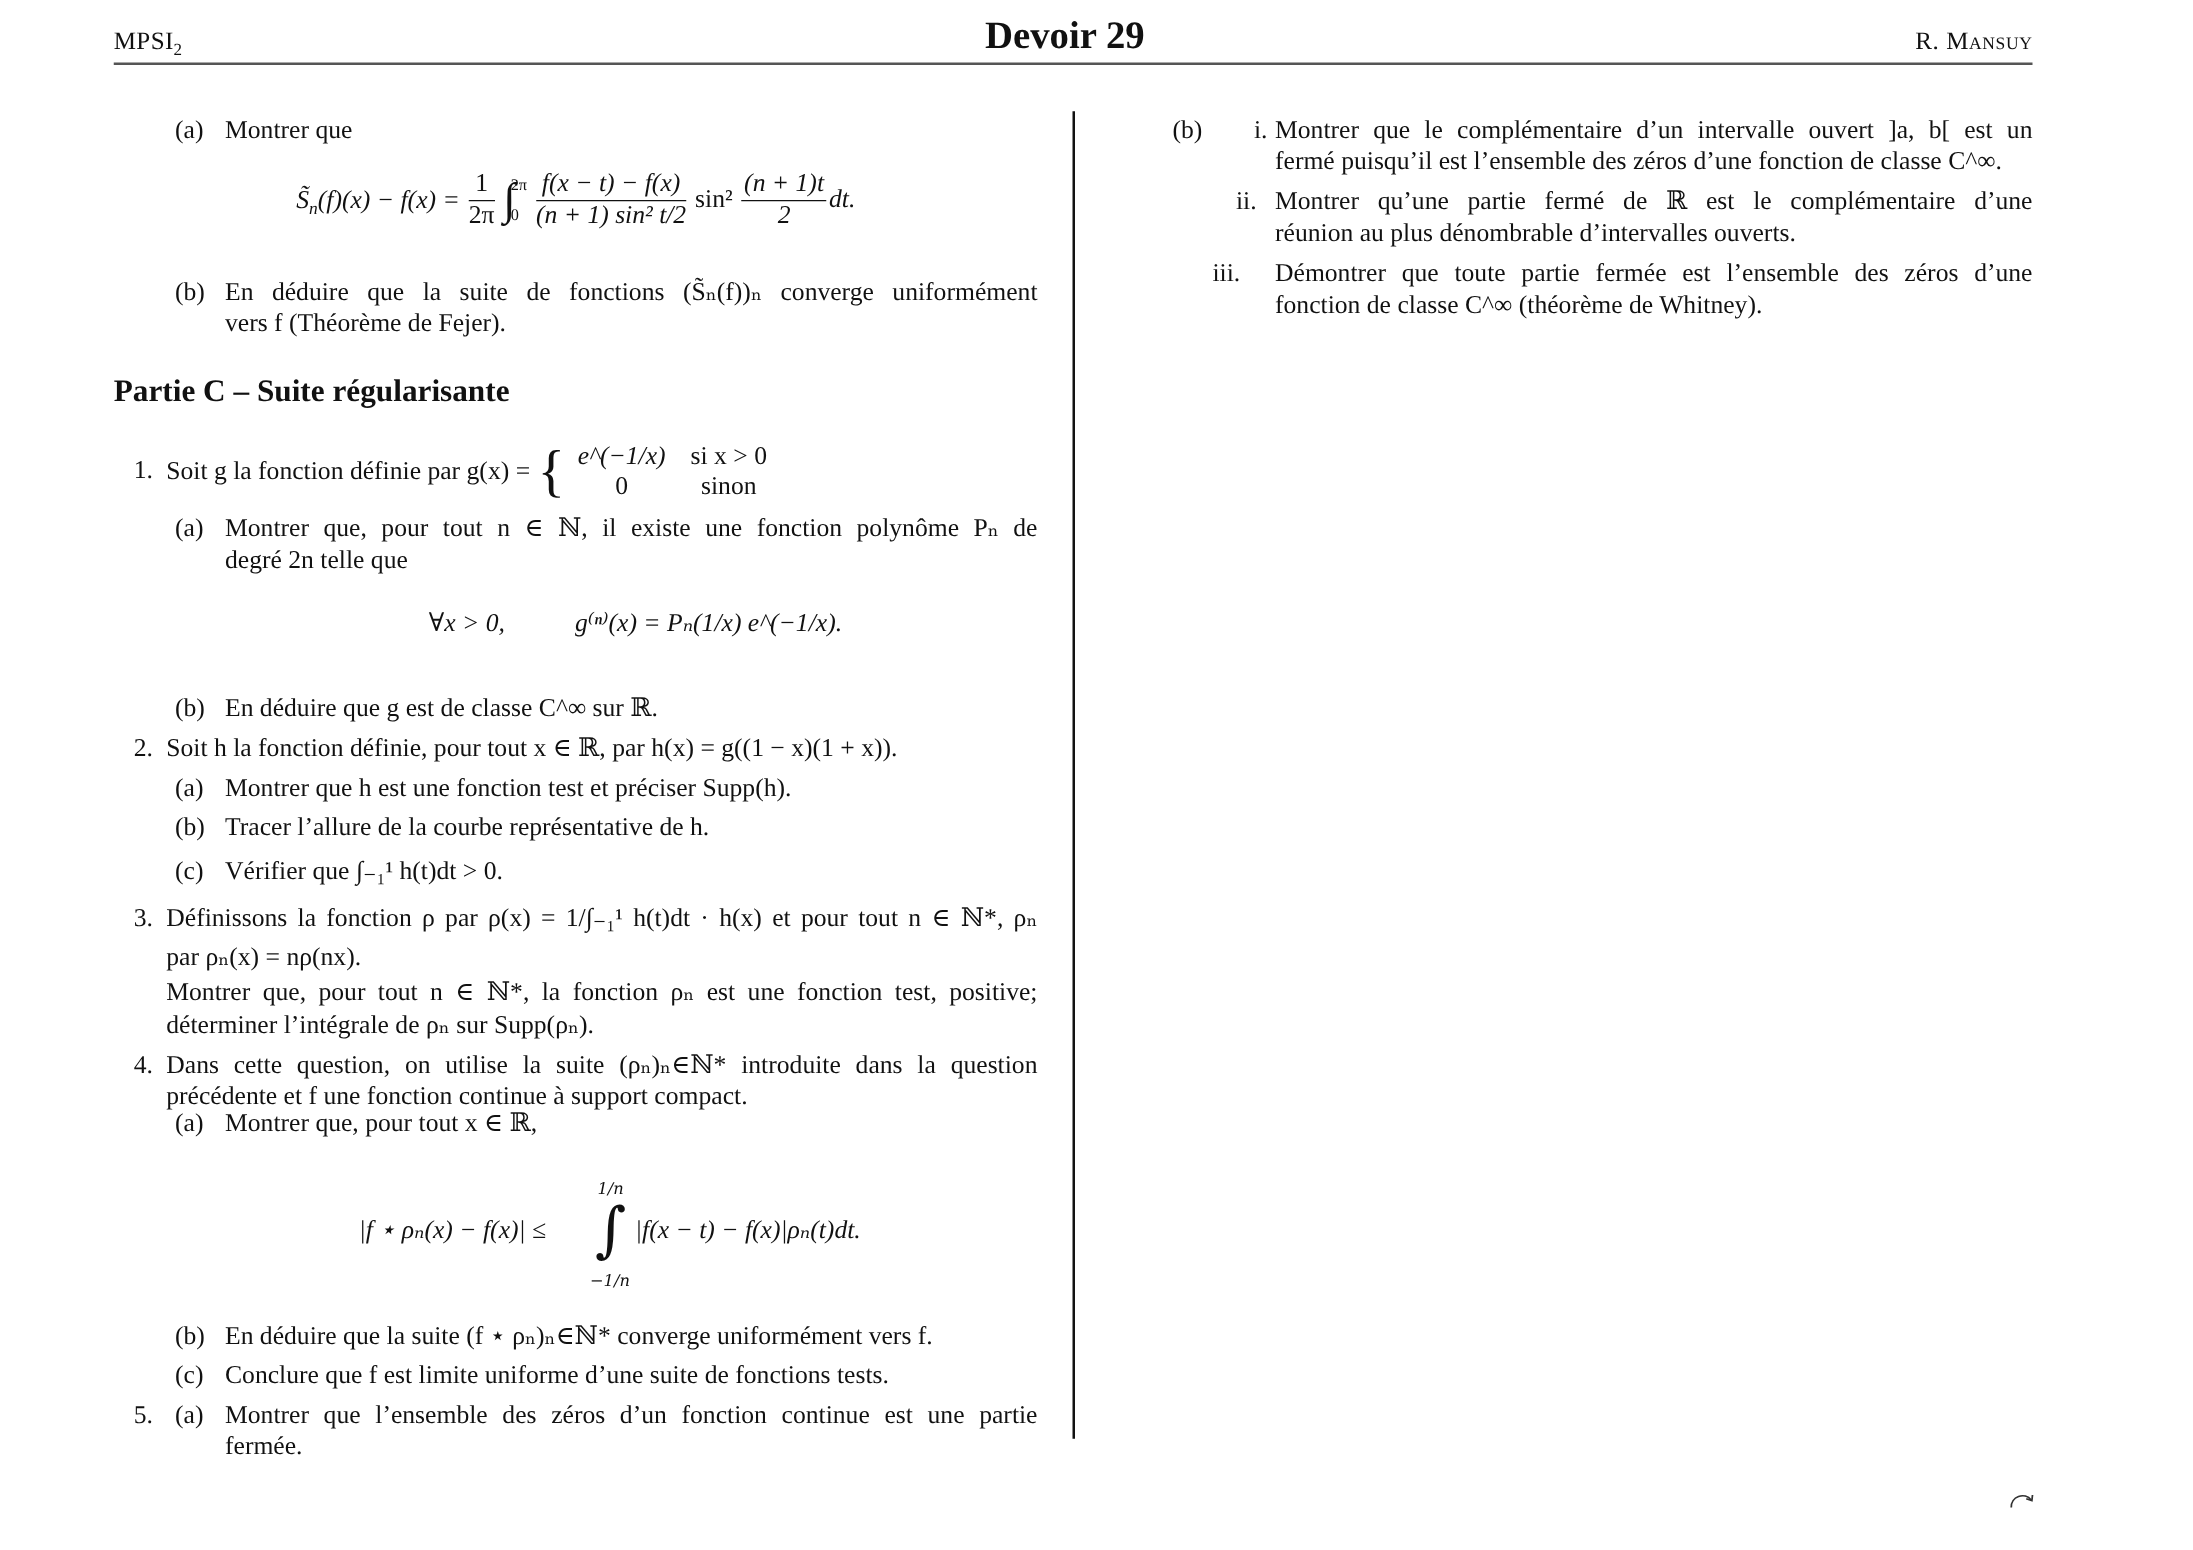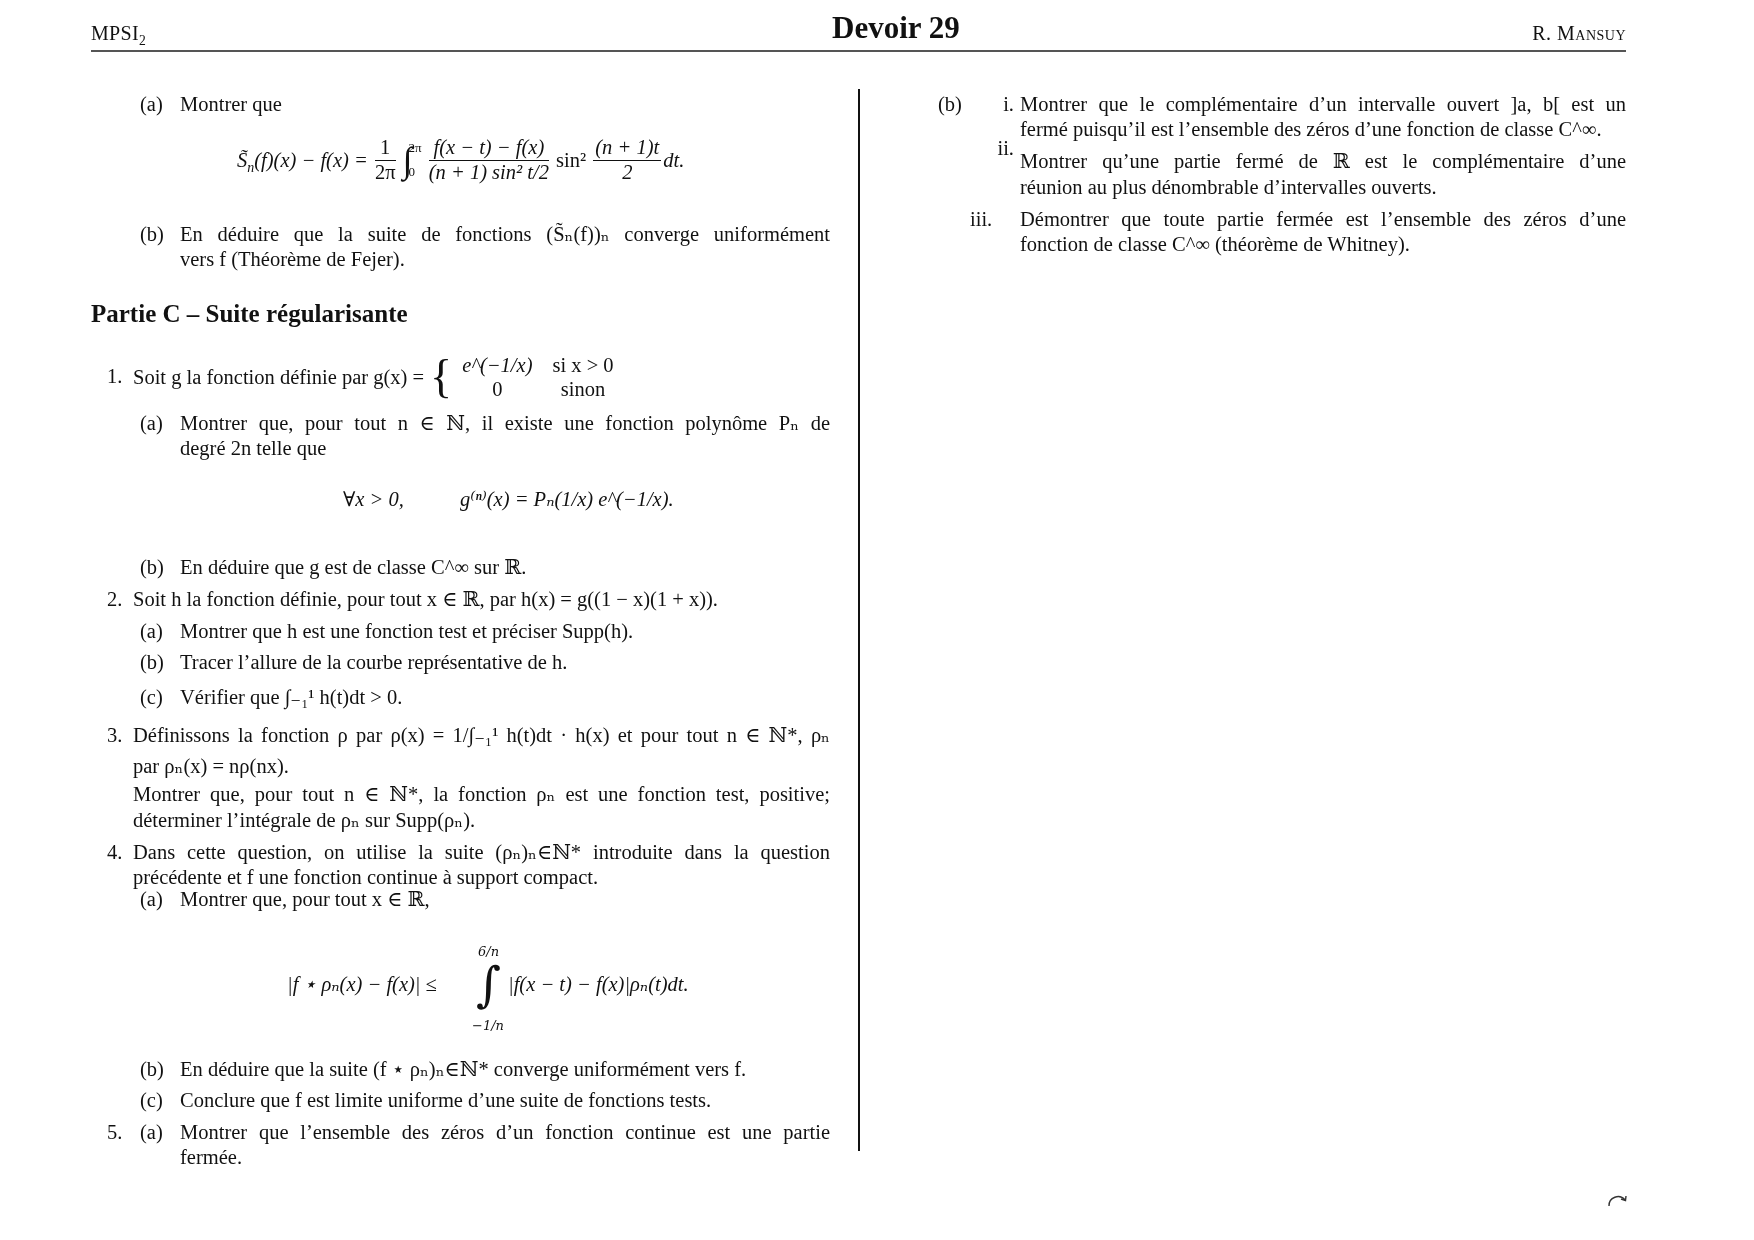--- a/index.html
+++ b/index.html
@@ -3,21 +3,21 @@
 <meta charset="utf-8">
 <style>
   html, body { margin:0; padding:0; background:#ffffff; }
   body { width:1754px; height:1240px; position:relative; overflow:hidden;
          font-family:"DejaVu Serif","Liberation Serif",serif; color:#111; }
   .abs { position:absolute; white-space:nowrap; }
   .txt { font-family:"Liberation Serif","DejaVu Serif",serif; font-size:20.5px; line-height:25px; }
   .m { font-style:italic; }
   sub, sup { font-size:0.68em; line-height:0; }
   .hdr-left { left:91px; top:22px; font-size:20px; font-family:"Liberation Serif",serif; letter-spacing:0.3px; }
-  .hdr-title { left:788px; top:10px; font-size:31px; font-weight:bold; font-family:"Liberation Serif",serif;margin-left:44px; }
+  .hdr-title { left:788px; top:10px; font-size:31px; font-weight:bold; font-family:"Liberation Serif",serif; }
   .hdr-right { right:128px; top:22px; font-size:20px; font-family:"Liberation Serif",serif; letter-spacing:0.5px; }
   .sc { font-variant:small-caps; }
   .hrule { position:absolute; left:91px; top:50px; width:1535px; height:2px; background:#555; }
   .vrule { position:absolute; left:858px; top:89px; width:2px; height:1062px; background:#111; }
   .heading { font-family:"Liberation Serif",serif; font-weight:bold; font-size:25px; }
   .frac { display:inline-block; vertical-align:middle; text-align:center; margin:0 2px; }
   .frac > span { display:block; line-height:1.15; }
   .frac .num { border-bottom:1.3px solid #111; padding:0 2px; }
   .brace { font-size:46px; line-height:46px; vertical-align:middle; font-weight:100; }
   .cases { display:inline-block; vertical-align:middle; }
@@ -95,42 +95,42 @@
 <div class="abs txt" style="left:133px; top:782px; width:697px; text-align:justify; text-align-last:justify;">Montrer que, pour tout n ∈ ℕ*, la fonction ρₙ est une fonction test, positive;</div>
 <div class="abs txt" style="left:133px; top:808px;">déterminer l’intégrale de ρₙ sur Supp(ρₙ).</div>
 
 <div class="abs txt" style="left:107px; top:840px;">4.</div>
 <div class="abs txt" style="left:133px; top:840px; width:697px; text-align:justify; text-align-last:justify;">Dans cette question, on utilise la suite (ρₙ)ₙ∈ℕ* introduite dans la question</div>
 <div class="abs txt" style="left:133px; top:865px;text-align:center;">précédente et f une fonction continue à support compact.</div>
 <div class="abs txt" style="left:140px; top:887px;">(a)</div>
 <div class="abs txt" style="left:180px; top:887px;">Montrer que, pour tout x ∈ ℝ,</div>
 
 <div class="abs txt m" style="left:287px; top:972px;">|f ⋆ ρₙ(x) − f(x)| ≤</div>
-<div class="abs" style="left:478px; top:944px; font-size:13px; font-style:italic;">6/n</div>
+<div class="abs" style="left:478px; top:944px; font-size:13px; font-style:italic;">1/n</div>
 <div class="abs" style="left:476px; top:952px; font-size:48px; line-height:64px; font-style:italic;">∫</div>
 <div class="abs" style="left:472px; top:1018px; font-size:13px; font-style:italic;">−1/n</div>
 <div class="abs txt m" style="left:508px; top:972px;">|f(x − t) − f(x)|ρₙ(t)dt.</div>
 
 <div class="abs txt" style="left:140px; top:1057px;">(b)</div>
 <div class="abs txt" style="left:180px; top:1057px;">En déduire que la suite (f ⋆ ρₙ)ₙ∈ℕ* converge uniformément vers f.</div>
 <div class="abs txt" style="left:140px; top:1088px;">(c)</div>
 <div class="abs txt" style="left:180px; top:1088px;">Conclure que f est limite uniforme d’une suite de fonctions tests.</div>
 
 <div class="abs txt" style="left:107px; top:1120px;">5.</div>
 <div class="abs txt" style="left:140px; top:1120px;">(a)</div>
 <div class="abs txt" style="left:180px; top:1120px; width:650px; text-align:justify; text-align-last:justify;">Montrer que l’ensemble des zéros d’un fonction continue est une partie</div>
 <div class="abs txt" style="left:180px; top:1145px;">fermée.</div>
 
 <div class="abs txt" style="left:938px; top:92px;">(b)</div>
 
 <div class="abs txt" style="left:990px; top:92px; width:24px; text-align:right;">i.</div>
 <div class="abs txt" style="left:1020px; top:92px; width:606px; text-align:justify; text-align-last:justify;">Montrer que le complémentaire d’un intervalle ouvert ]a, b[ est un</div>
 <div class="abs txt" style="left:1020px; top:117px;">fermé puisqu’il est l’ensemble des zéros d’une fonction de classe C^∞.</div>
 
-<div class="abs txt" style="left:980px; top:136px; width:34px; text-align:right;">ii.</div>
+<div class="abs txt" style="left:980px; top:149px; width:34px; text-align:center;">ii.</div>
 <div class="abs txt" style="left:1020px; top:149px; width:606px; text-align:justify; text-align-last:justify;">Montrer qu’une partie fermé de ℝ est le complémentaire d’une</div>
 <div class="abs txt" style="left:1020px; top:175px;">réunion au plus dénombrable d’intervalles ouverts.</div>
 
 <div class="abs txt" style="left:970px; top:207px; width:44px; text-align:left;">iii.</div>
 <div class="abs txt" style="left:1020px; top:207px; width:606px; text-align:justify; text-align-last:justify;">Démontrer que toute partie fermée est l’ensemble des zéros d’une</div>
 <div class="abs txt" style="left:1020px; top:232px;">fonction de classe C^∞ (théorème de Whitney).</div>
 
 <svg class="arrow-icon" viewBox="0 0 24 18">
   <path d="M3 16 A9 9 0 0 1 19 10" fill="none" stroke="#333" stroke-width="1.4"></path>
   <path d="M15 9 L19.5 10.5 L20 6" fill="none" stroke="#333" stroke-width="1.4"></path>

